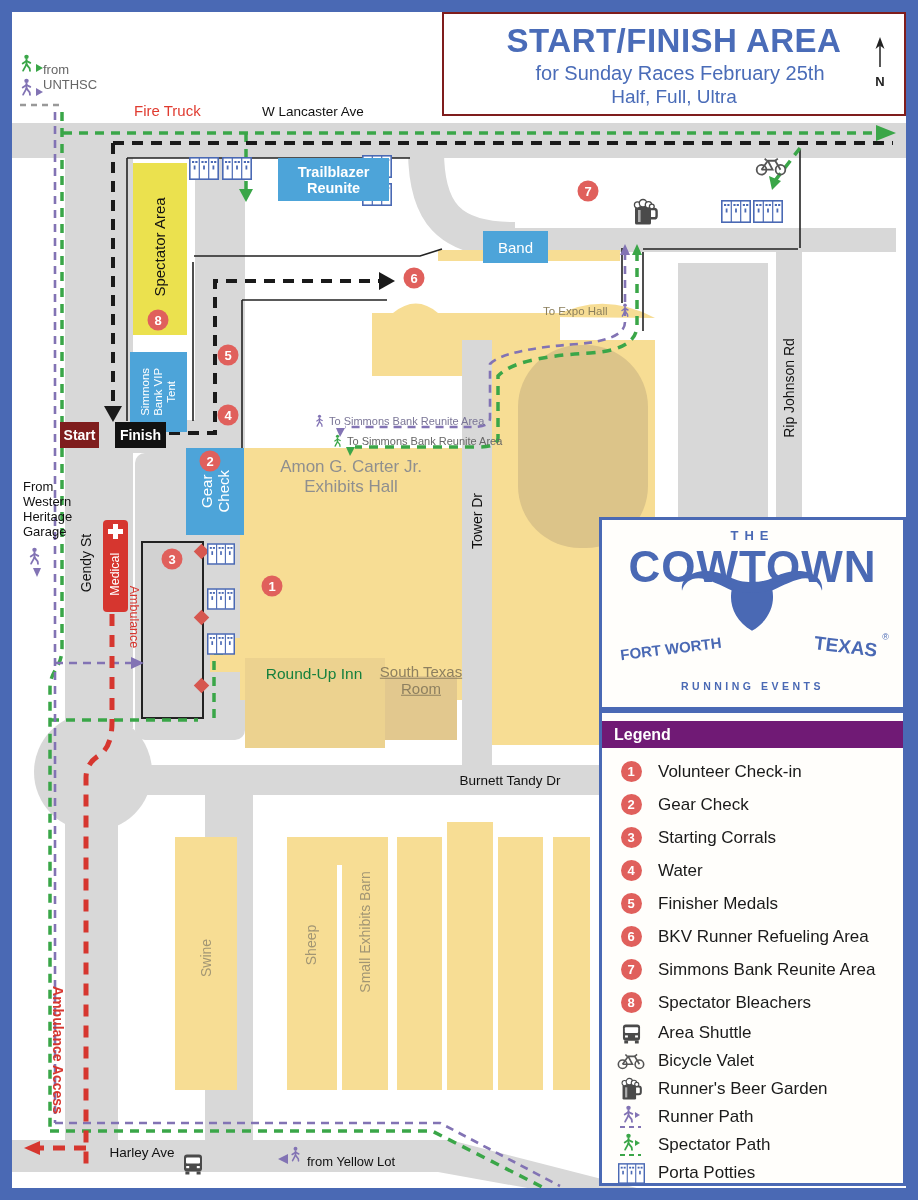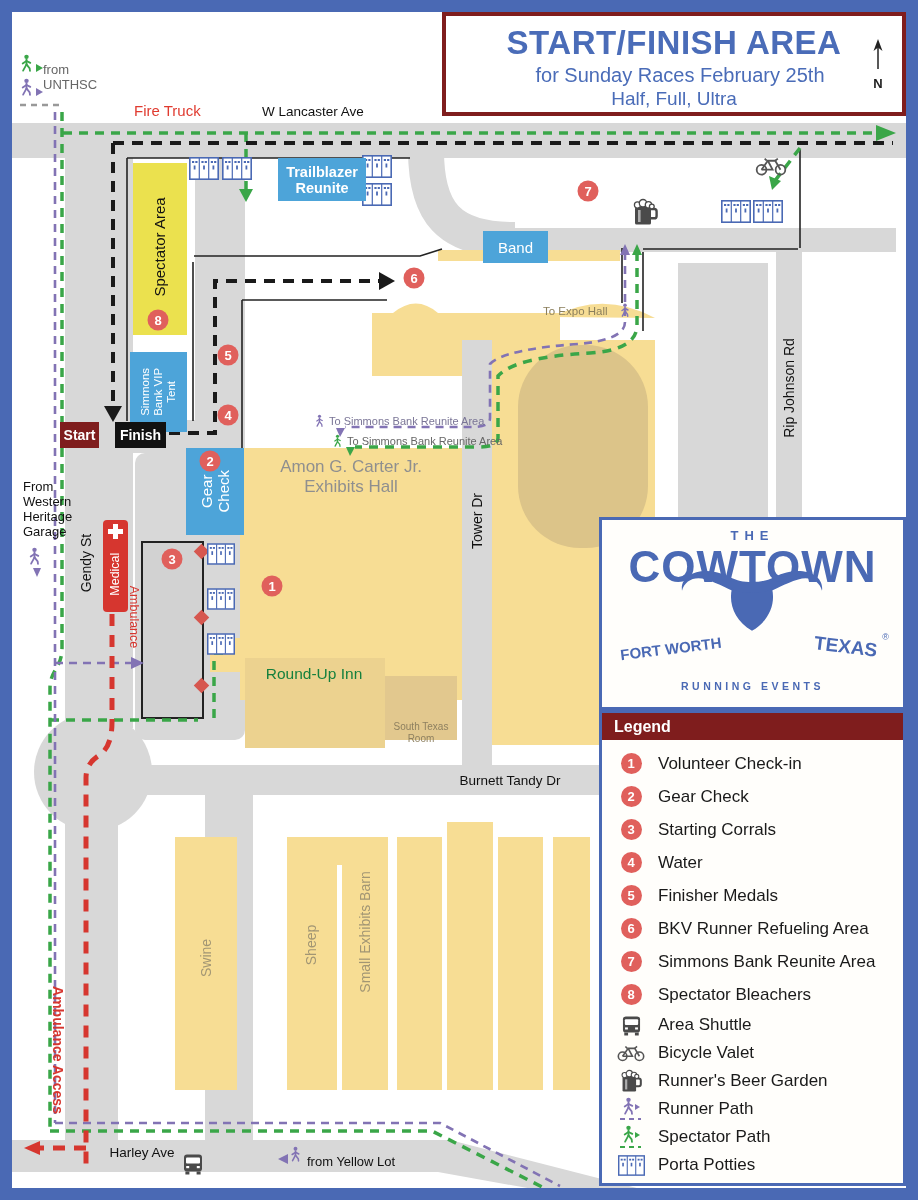--- a/index.html
+++ b/index.html
@@ -11,32 +11,32 @@
   .ctr{transform:translate(-50%,-50%);text-align:center;}
   .rn90{transform:translate(-50%,-50%) rotate(-90deg);text-align:center;white-space:nowrap;}
   .r90{transform:translate(-50%,-50%) rotate(90deg);text-align:center;white-space:nowrap;}
   .box{position:absolute;z-index:11;display:flex;align-items:center;justify-content:center;
        color:#fff;text-align:center;white-space:pre-line;}
   .bluebox{background:#4da4d9;}
   .marker{position:absolute;z-index:12;width:21px;height:21px;border-radius:50%;
           background:#e0605c;color:#fff;font-weight:bold;font-size:13px;
           display:flex;align-items:center;justify-content:center;transform:translate(-50%,-50%);}
   .title-box{position:absolute;left:442px;top:12px;width:464px;height:104px;background:#fff;
-             border:4px solid #7f1d1d;box-sizing:border-box;z-index:20;text-align:center;color:#4a6cb8;}
+             border:2px solid #7f1d1d;box-sizing:border-box;z-index:20;text-align:center;color:#4a6cb8;}
   .title-1{font-size:33px;font-weight:bold;margin-top:8px;letter-spacing:.5px;}
   .title-2{font-size:20px;margin-top:2px;padding-left:12px;}
   .title-3{font-size:19px;margin-top:1px;}
   .compass{position:absolute;right:16px;top:22px;text-align:center;color:#222;}
   .compass .n{font-size:13px;font-weight:bold;margin-top:-2px;}
   .panel{position:absolute;left:599px;width:307px;background:#fffefb;border:3px solid #4a69b4;
          box-sizing:border-box;z-index:20;}
   .logo-box{top:517px;height:193px;padding-left:21px;}
   .legend-box{top:710px;height:476px;}
-  .legend-hd{height:27px;background:#7f1d1d;color:#fff;font-weight:bold;font-size:16px;
-             display:flex;align-items:center;padding-left:12px;}
+  .legend-hd{height:27px;background:#701a75;color:#fff;font-weight:bold;font-size:16px;
+             display:flex;align-items:center;padding-left:12px;margin-top:8px;}
   .lrow{display:flex;align-items:center;height:33px;padding-left:14px;}
   .lrow.small{height:28px;}
   .lrow .ic{width:30px;display:flex;justify-content:center;align-items:center;flex:none;}
   .lrow .lmk{width:21px;height:21px;border-radius:50%;background:#e0605c;color:#fff;font-weight:bold;
              font-size:13px;display:flex;align-items:center;justify-content:center;}
   .lrow .ltx{margin-left:12px;font-size:17px;color:#1a1a1a;}
   .logo-el{position:absolute;color:#4a69b4;z-index:2;white-space:nowrap;}
   .cross{position:absolute;z-index:12;}
 </style>
 </head>
@@ -273,21 +273,21 @@
 Western
 Heritage
 Garage</div>
   <div class="lbl r90" style="left:58px;top:1050px;font-size:14px;font-weight:bold;color:#d6362f;">Ambulance Access</div>
   <div class="lbl" style="left:307px;top:1155px;font-size:13px;color:#111;">from Yellow Lot</div>
   <div class="lbl" style="left:543px;top:305px;font-size:11.5px;color:#8b7f5c;">To Expo Hall</div>
   <div class="lbl" style="left:329px;top:415px;font-size:11px;color:#7a7596;">To Simmons Bank  Reunite Area</div>
   <div class="lbl" style="left:347px;top:435px;font-size:11px;color:#666;">To Simmons Bank Reunite Area</div>
 
   <div class="lbl rn90" style="left:160px;top:247px;font-size:15px;color:#111;">Spectator Area</div>
-  <div class="box bluebox" style="left:278px;top:158px;width:88px;height:43px;font-size:14.5px;font-weight:bold;">Trailblazer
+  <div class="box bluebox" style="left:278px;top:158px;width:111px;height:43px;font-size:14.5px;font-weight:bold;">Trailblazer
 Reunite</div>
   <div class="box bluebox" style="left:483px;top:231px;width:65px;height:32px;font-size:15px;">Band</div>
   <div class="box bluebox" style="left:130px;top:352px;width:57px;height:80px;">
     <span class="rn90 lbl" style="position:static;transform:rotate(-90deg);font-size:11.5px;white-space:pre-line;">Simmons
 Bank VIP
 Tent</span>
   </div>
   <div class="box" style="left:60px;top:422px;width:39px;height:26px;background:#7f1d1d;font-size:14px;font-weight:bold;">Start</div>
   <div class="box" style="left:99px;top:422px;width:51px;height:26px;background:#111;font-size:14px;font-weight:bold;margin-left:16px;">Finish</div>
   <div class="box bluebox" style="left:186px;top:448px;width:58px;height:87px;">
@@ -298,21 +298,21 @@
     <span class="lbl" style="position:static;transform:rotate(-90deg) translateX(-8px);font-size:12.5px;">Medical</span>
   </div>
   <svg class="cross" style="left:107px;top:523px;" width="17" height="17">
     <path d="M6,1 h5 v5 h5 v5 h-5 v5 h-5 v-5 h-5 v-5 h5 z" fill="#fff"></path>
   </svg>
   <div class="lbl r90" style="left:134px;top:617px;font-size:12.5px;color:#d6362f;">Ambulance</div>
 
   <div class="lbl ctr" style="left:351px;top:477px;font-size:17px;color:#8f8f8f;">Amon G. Carter Jr.
 Exhibits Hall</div>
   <div class="lbl ctr" style="left:314px;top:674px;font-size:15.5px;color:#15803d;">Round-Up Inn</div>
-  <div class="lbl ctr" style="left:421px;top:732px;font-size:10px;color:#8e8060;">South Texas
+  <div class="lbl ctr" style="left:421px;top:680px;font-size:15px;color:#8e8060;text-decoration:underline;">South Texas
 Room</div>
   <div class="lbl rn90" style="left:206px;top:958px;font-size:14px;color:#a29674;">Swine</div>
   <div class="lbl rn90" style="left:311px;top:945px;font-size:14px;color:#a29674;">Sheep</div>
   <div class="lbl rn90" style="left:365px;top:932px;font-size:14px;color:#a29674;">Small Exhibits Barn</div>
 
   <div class="marker" style="left:272px;top:586px;">1</div>
   <div class="marker" style="left:210px;top:461px;">2</div>
   <div class="marker" style="left:172px;top:559px;">3</div>
   <div class="marker" style="left:228px;top:415px;">4</div>
   <div class="marker" style="left:228px;top:355px;">5</div>

